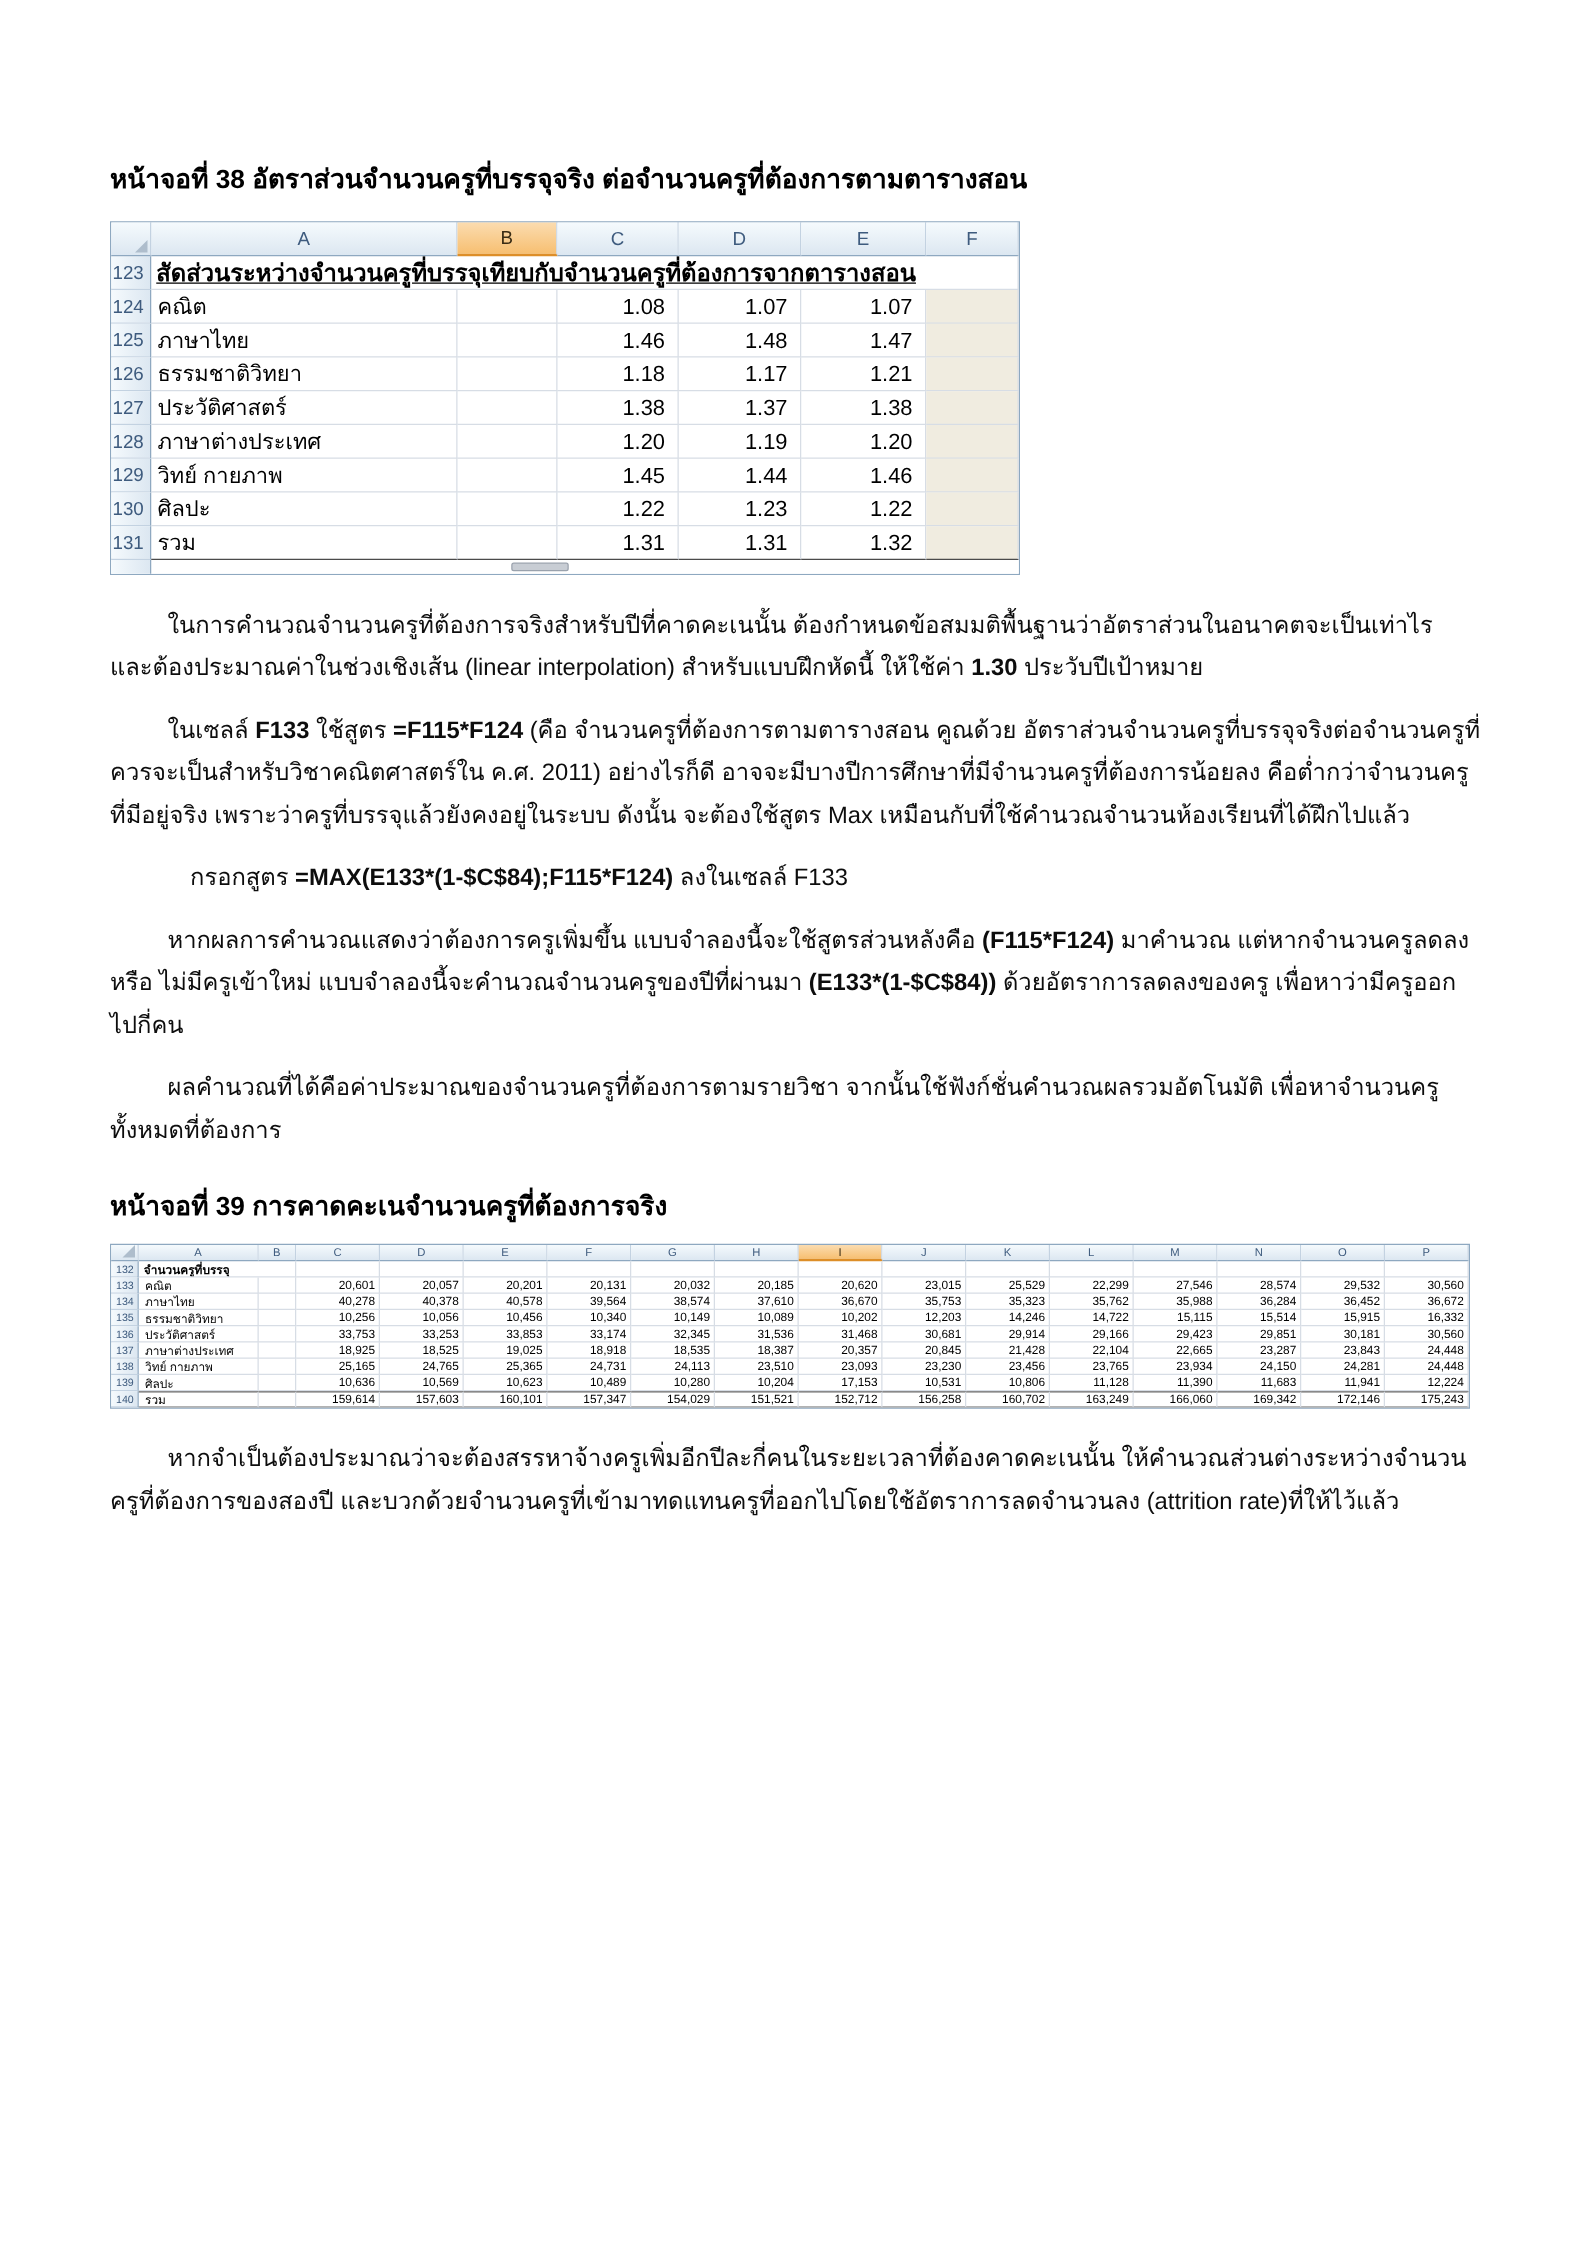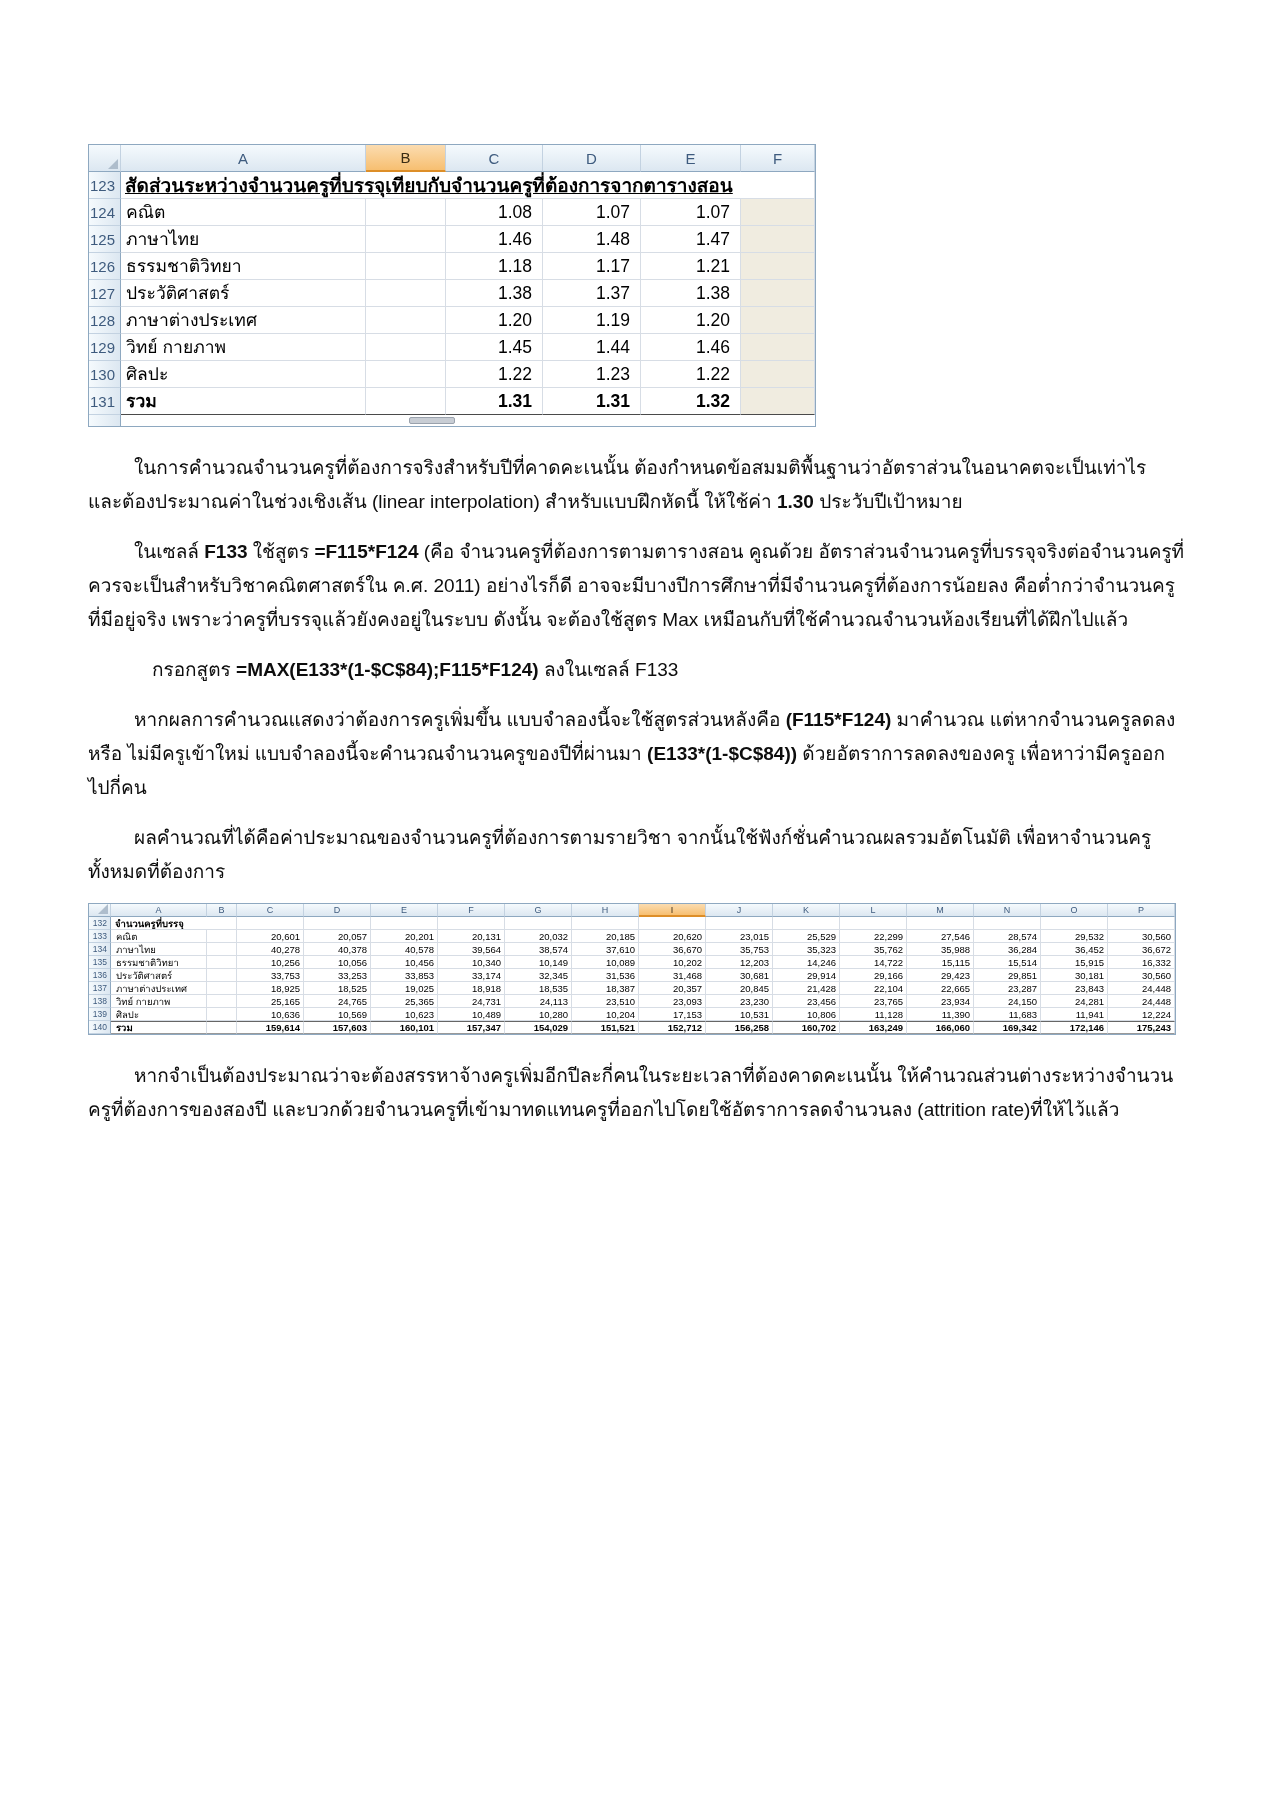--- a/index.html
+++ b/index.html
@@ -23,21 +23,21 @@
   .xl-ch { color:#3E5B7E; display:flex; align-items:center; justify-content:center; }
   .xl-sel { background:linear-gradient(#FBDCB0,#F7BF71); border-bottom:2px solid #DD8E28; color:#3a2c14; }
   .xl-corner { position:relative; }
   .xl-corner:after { content:""; position:absolute; right:2px; bottom:2px; width:0; height:0; border-left:10px solid transparent; border-bottom:10px solid #AEBDCC; }
   .xl-rn { background:linear-gradient(90deg,#F5FAFD,#DCE7F1); border-right:1px solid #8EA8C0; border-bottom:1px solid #C3D2E1; color:#3E5B7E; display:flex; align-items:center; justify-content:flex-end; }
   .xl-cell { border-right:1px solid #D7DDE5; border-bottom:1px solid #D7DDE5; display:flex; align-items:center; color:#000; overflow:hidden; white-space:nowrap; }
   .xl-label { padding-left:5px; }
   .xl-num { justify-content:flex-end; }
   .xl-title-cell { font-weight:bold; text-decoration:underline; padding-left:4px; }
   .xl-beige { background:#F0ECE0; }
-  .xl-total .xl-cell { font-weight:bold; border-bottom:1px solid #4a4a4a; }
+  .xl-total .xl-cell { font-weight:normal; border-bottom:1px solid #4a4a4a; }
 
   
   .xl1 { margin-top:18px; }
   .xl1 .xl-row { height:27px; }
   .xl1 .xl-ch, .xl1 .xl-rn { font-size:15px; }
   .xl1 .xl-rn { padding-right:5px; }
   .xl1 .xl-cell { font-size:17.5px; }
   .xl1 .xl-num { padding-right:10px; }
   .xl1 .xl-title-cell { font-size:19px; }
   .xl1-strip { height:11px; display:flex; background:#fff; }
@@ -52,20 +52,21 @@
   .xl2 .xl-cell { font-size:9.5px; }
   .xl2 .xl-num { padding-right:3px; }
   .xl2 .xl-title-cell { font-size:9.5px; text-decoration:none; font-weight:bold; }
   .xl2 .xl-total .xl-cell { border-top:1px solid #666; border-bottom:1px solid #999; }
 </style>
 </head>
 <body>
 
 <div class="page">
 
+  <h2 class="doc-heading">หน้าจอที่ 38 อัตราส่วนจำนวนครูที่บรรจุจริง ต่อจำนวนครูที่ต้องการตามตารางสอน</h2>
 
   <div class="xl xl1" id="xl1"><div class="xl-row">
         <div class="xl-corner" style="width: 32px;"></div>
         <div class="xl-ch" style="width: 245px;">A</div>
         <div class="xl-ch xl-sel" style="width: 80px;">B</div>
         <div class="xl-ch" style="width: 97px;">C</div>
         <div class="xl-ch" style="width: 98px;">D</div>
         <div class="xl-ch" style="width: 100px;">E</div>
         <div class="xl-ch" style="width: 74px;">F</div>
       </div><div class="xl-row">
@@ -139,20 +140,21 @@
         <div class="strip-gutter"></div>
         <div class="xl1-thumb"></div>
       </div></div>
 
   <p class="body-p mt-lg"><span>ในการคำนวณจำนวนครูที่ต้องการจริงสำหรับปีที่คาดคะเนนั้น ต้องกำหนดข้อสมมติพื้นฐานว่าอัตราส่วนในอนาคตจะเป็นเท่าไร และต้องประมาณค่าในช่วงเชิงเส้น (linear interpolation)  สำหรับแบบฝึกหัดนี้ ให้ใช้ค่า </span><span style="font-weight: bold;">1.30</span><span> ประวับปีเป้าหมาย</span></p>
   <p class="body-p"><span>ในเซลล์ </span><span style="font-weight: bold;">F133</span><span> ใช้สูตร </span><span style="font-weight: bold;">=F115*F124</span><span> (คือ จำนวนครูที่ต้องการตามตารางสอน คูณด้วย อัตราส่วนจำนวนครูที่บรรจุจริงต่อจำนวนครูที่ควรจะเป็นสำหรับวิชาคณิตศาสตร์ใน ค.ศ. 2011) อย่างไรก็ดี อาจจะมีบางปีการศึกษาที่มีจำนวนครูที่ต้องการน้อยลง คือต่ำกว่าจำนวนครูที่มีอยู่จริง เพราะว่าครูที่บรรจุแล้วยังคงอยู่ในระบบ  ดังนั้น จะต้องใช้สูตร Max เหมือนกับที่ใช้คำนวณจำนวนห้องเรียนที่ได้ฝึกไปแล้ว</span></p>
   <p class="body-p formula-p"><span>กรอกสูตร </span><span style="font-weight: bold;">=MAX(E133*(1-$C$84);F115*F124)</span><span> ลงในเซลล์ F133</span></p>
   <p class="body-p"><span>หากผลการคำนวณแสดงว่าต้องการครูเพิ่มขึ้น แบบจำลองนี้จะใช้สูตรส่วนหลังคือ </span><span style="font-weight: bold;">(F115*F124)</span><span> มาคำนวณ แต่หากจำนวนครูลดลง หรือ ไม่มีครูเข้าใหม่ แบบจำลองนี้จะคำนวณจำนวนครูของปีที่ผ่านมา </span><span style="font-weight: bold;">(E133*(1-$C$84))</span><span> ด้วยอัตราการลดลงของครู เพื่อหาว่ามีครูออกไปกี่คน</span></p>
   <p class="body-p"><span>ผลคำนวณที่ได้คือค่าประมาณของจำนวนครูที่ต้องการตามรายวิชา  จากนั้นใช้ฟังก์ชั่นคำนวณผลรวมอัตโนมัติ เพื่อหาจำนวนครูทั้งหมดที่ต้องการ</span></p>
 
+  <h2 class="doc-heading mt-h">หน้าจอที่ 39 การคาดคะเนจำนวนครูที่ต้องการจริง</h2>
 
   <div class="xl xl2" id="xl2"><div class="xl-row">
         <div class="xl-corner" style="width: 22px;"></div>
         <div class="xl-ch" style="width: 96px;">A</div>
         <div class="xl-ch" style="width: 30px;">B</div>
         <div class="xl-ch" style="width: 67px;">C</div>
         <div class="xl-ch" style="width: 67px;">D</div>
         <div class="xl-ch" style="width: 67px;">E</div>
         <div class="xl-ch" style="width: 67px;">F</div>
         <div class="xl-ch" style="width: 67px;">G</div>

